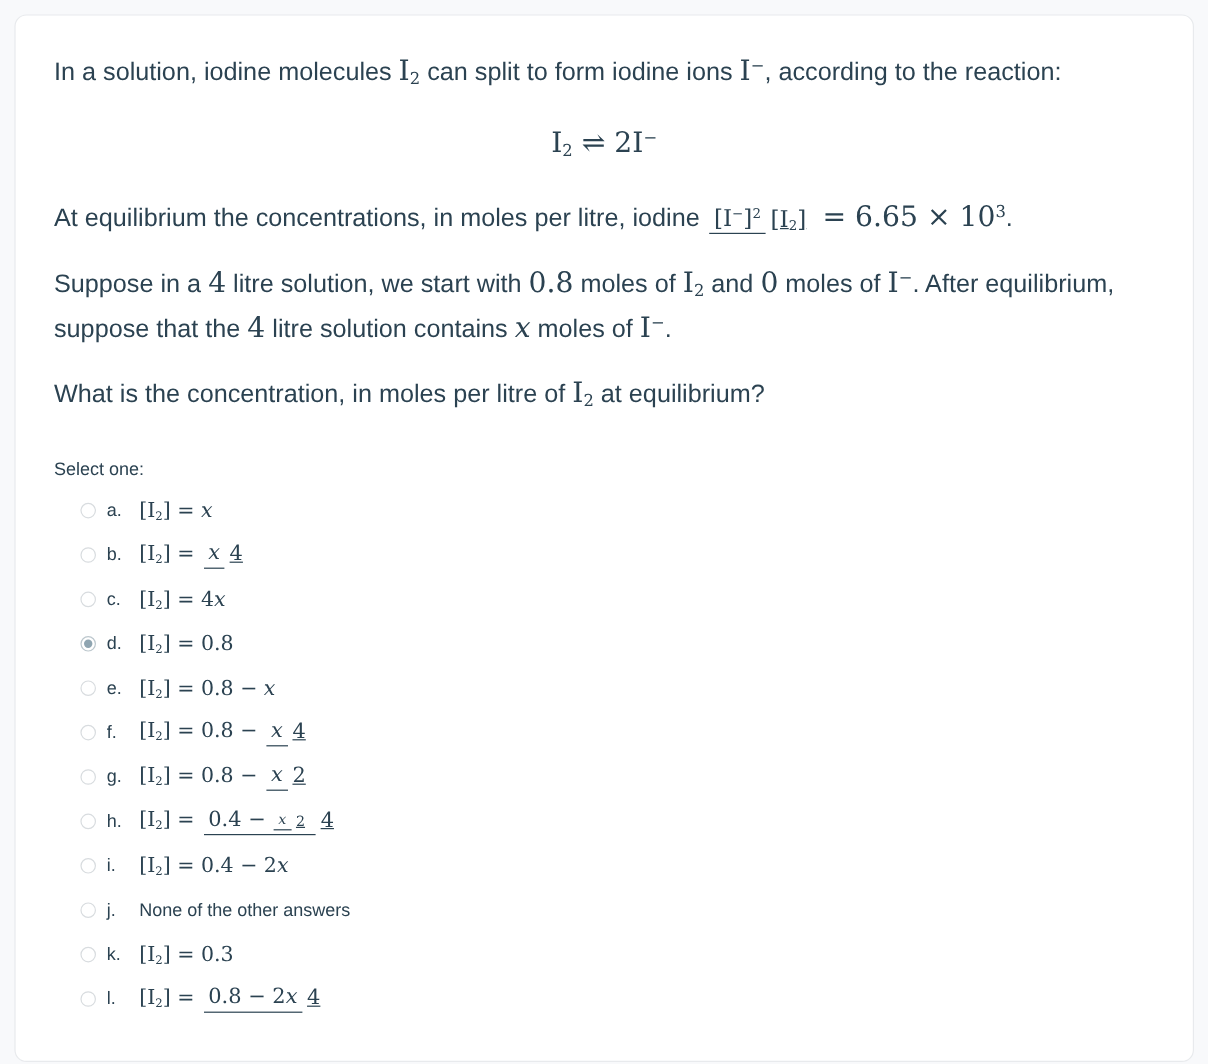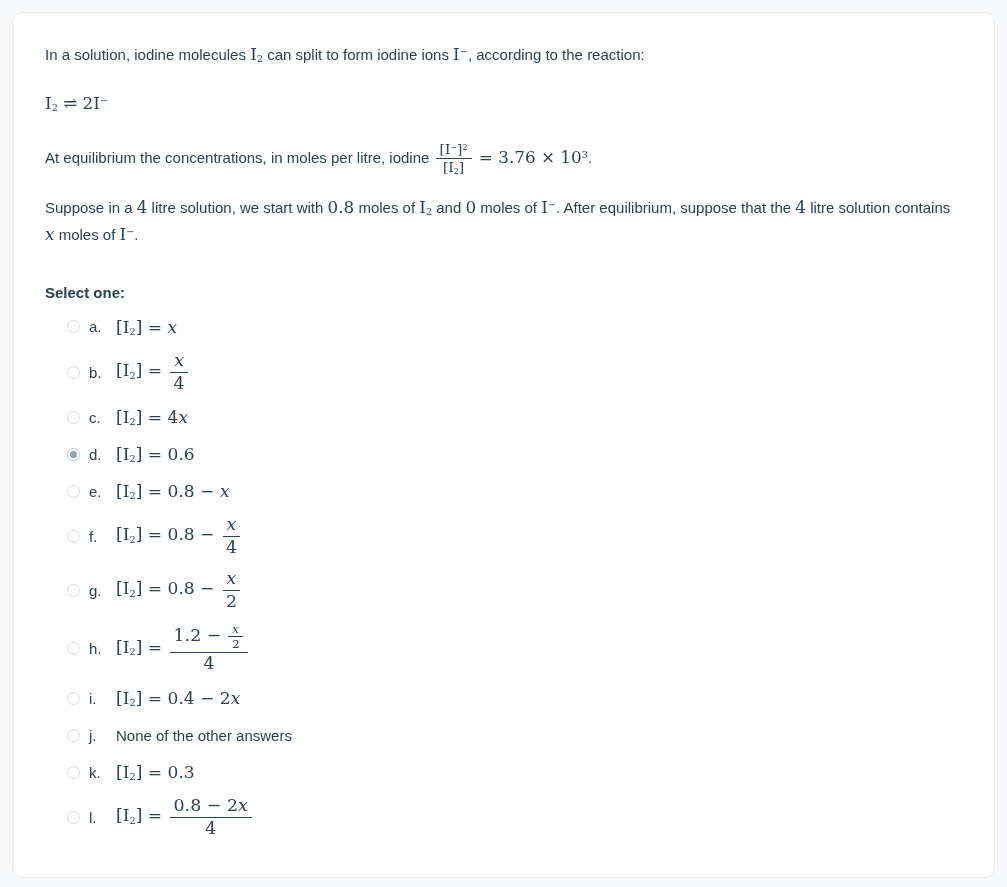--- a/index.html
+++ b/index.html
@@ -21,43 +21,43 @@
   }
   .page{width:100%;height:100%;padding:12px;}
   .card{
     background:var(--card-bg);
     border:1px solid var(--card-border);
     border-radius:10px;
     min-height:861px;
     padding:28px 32px;
   }
   
-  .para{font-size:15px;line-height:1.6;margin:0 0 17px;}
-  .para.center{margin:22px 0 24px;}
+  .para{font-size:21px;line-height:1.6;margin:0 0 17px;}
+  .para.center{text-align:center;margin:22px 0 24px;}
   .txt{}
   .mm{font-family:"DejaVu Serif","DejaVu Sans",serif;}
   .mv{font-family:"DejaVu Serif",serif;font-style:italic;}
   .qtext .mm,.qtext .mv{font-size:1.12em;}
   .msup{font-family:"DejaVu Serif",serif;font-size:0.65em;vertical-align:0.55em;}
   .msub{font-family:"DejaVu Serif",serif;font-size:0.65em;vertical-align:-0.25em;}
   
   .frac{
-    display:inline-flex;flex-direction:column;align-items:center;
+    display:inline-flex;align-items:flex-end;
     vertical-align:middle;
     font-family:"DejaVu Serif",serif;
     line-height:1.25;
     margin:0 2px;
   }
   .fnum{border-bottom:1px solid currentColor;padding:0 4px;white-space:nowrap;}
-  .fden{padding:0 4px;white-space:nowrap;}
+  .fden{padding:0 4px;white-space:nowrap;text-decoration:underline;}
   .qtext .frac{font-size:0.82em;}
   .opt .frac{font-size:1.02em;}
   .frac .frac{font-size:0.68em;margin:0 1px;}
   
-  .select-label{margin:36px 0 12px;font-size:15px;font-weight:bold;}
+  .select-label{margin:36px 0 12px;font-size:15px;}
   .options{}
   .opt{display:flex;align-items:center;gap:9px;margin:9px 0;padding-left:22px;min-height:28px;}
   .letter{width:18px;flex:none;font-size:15px;}
   .content{font-size:15px;display:inline-block;}
   .opt .mm,.opt .mv{font-size:1.14em;}
   .radio{
     width:13px;height:13px;flex:none;border-radius:50%;
     border:1px solid var(--radio-border);background:#fff;
     display:inline-flex;align-items:center;justify-content:center;
     cursor:pointer;
@@ -72,22 +72,23 @@
 <body>
 
 <div class="page">
   <div class="card">
     <div class="qtext">
         <div class="para"><span class="txt">In a solution, iodine molecules </span><span class="mm">I</span><span class="msub">2</span><span class="txt"> can split to form iodine ions </span><span class="mm">I</span><span class="msup">−</span><span class="txt">, according to the reaction:</span></div>
         <div class="para center"><span class="mm">I</span><span class="msub">2</span><span class="mm"> ⇌ 2I</span><span class="msup">−</span></div>
         <div class="para"><span class="txt">At equilibrium the concentrations, in moles per litre, iodine </span><span class="frac">
             <span class="fnum"><span class="mm">[I</span><span class="msup">−</span><span class="mm">]</span><span class="msup">2</span></span>
             <span class="fden"><span class="mm">[I</span><span class="msub">2</span><span class="mm">]</span></span>
-          </span><span class="mm"> = 3.76 × 10</span><span class="msup">3</span><span class="txt">.</span></div>
+          </span><span class="mm"> = 6.65 × 10</span><span class="msup">3</span><span class="txt">.</span></div>
         <div class="para"><span class="txt">Suppose in a </span><span class="mm">4</span><span class="txt"> litre solution, we start with </span><span class="mm">0.8</span><span class="txt"> moles of </span><span class="mm">I</span><span class="msub">2</span><span class="txt"> and </span><span class="mm">0</span><span class="txt"> moles of </span><span class="mm">I</span><span class="msup">−</span><span class="txt">. After equilibrium, suppose that the </span><span class="mm">4</span><span class="txt"> litre solution contains </span><span class="mv">x</span><span class="txt"> moles of </span><span class="mm">I</span><span class="msup">−</span><span class="txt">.</span></div>
+        <div class="para"><span class="txt">What is the concentration, in moles per litre of </span><span class="mm">I</span><span class="msub">2</span><span class="txt"> at equilibrium?</span></div>
       </div>
     <div class="select-label">Select one:</div>
     <div class="options">
         <div class="opt">
     <span class="radio"></span>
     <span class="letter">a.</span>
     <span class="content"><span class="mm">[I</span><span class="msub">2</span><span class="mm">] = </span><span class="mv">x</span></span>
   </div>
         <div class="opt">
     <span class="radio"></span>
@@ -98,21 +99,21 @@
             </span></span>
   </div>
         <div class="opt">
     <span class="radio"></span>
     <span class="letter">c.</span>
     <span class="content"><span class="mm">[I</span><span class="msub">2</span><span class="mm">] = 4</span><span class="mv">x</span></span>
   </div>
         <div class="opt">
     <span class="radio selected"></span>
     <span class="letter">d.</span>
-    <span class="content"><span class="mm">[I</span><span class="msub">2</span><span class="mm">] = 0.6</span></span>
+    <span class="content"><span class="mm">[I</span><span class="msub">2</span><span class="mm">] = 0.8</span></span>
   </div>
         <div class="opt">
     <span class="radio"></span>
     <span class="letter">e.</span>
     <span class="content"><span class="mm">[I</span><span class="msub">2</span><span class="mm">] = 0.8 − </span><span class="mv">x</span></span>
   </div>
         <div class="opt">
     <span class="radio"></span>
     <span class="letter">f.</span>
     <span class="content"><span class="mm">[I</span><span class="msub">2</span><span class="mm">] = 0.8 − </span><span class="frac">
@@ -125,21 +126,21 @@
     <span class="letter">g.</span>
     <span class="content"><span class="mm">[I</span><span class="msub">2</span><span class="mm">] = 0.8 − </span><span class="frac">
               <span class="fnum"><span class="mv">x</span></span>
               <span class="fden"><span class="mm">2</span></span>
             </span></span>
   </div>
         <div class="opt">
     <span class="radio"></span>
     <span class="letter">h.</span>
     <span class="content"><span class="mm">[I</span><span class="msub">2</span><span class="mm">] = </span><span class="frac">
-              <span class="fnum"><span class="mm">1.2 − </span><span class="frac">
+              <span class="fnum"><span class="mm">0.4 − </span><span class="frac">
                   <span class="fnum"><span class="mv">x</span></span>
                   <span class="fden"><span class="mm">2</span></span>
                 </span></span>
               <span class="fden"><span class="mm">4</span></span>
             </span></span>
   </div>
         <div class="opt">
     <span class="radio"></span>
     <span class="letter">i.</span>
     <span class="content"><span class="mm">[I</span><span class="msub">2</span><span class="mm">] = 0.4 − 2</span><span class="mv">x</span></span>

